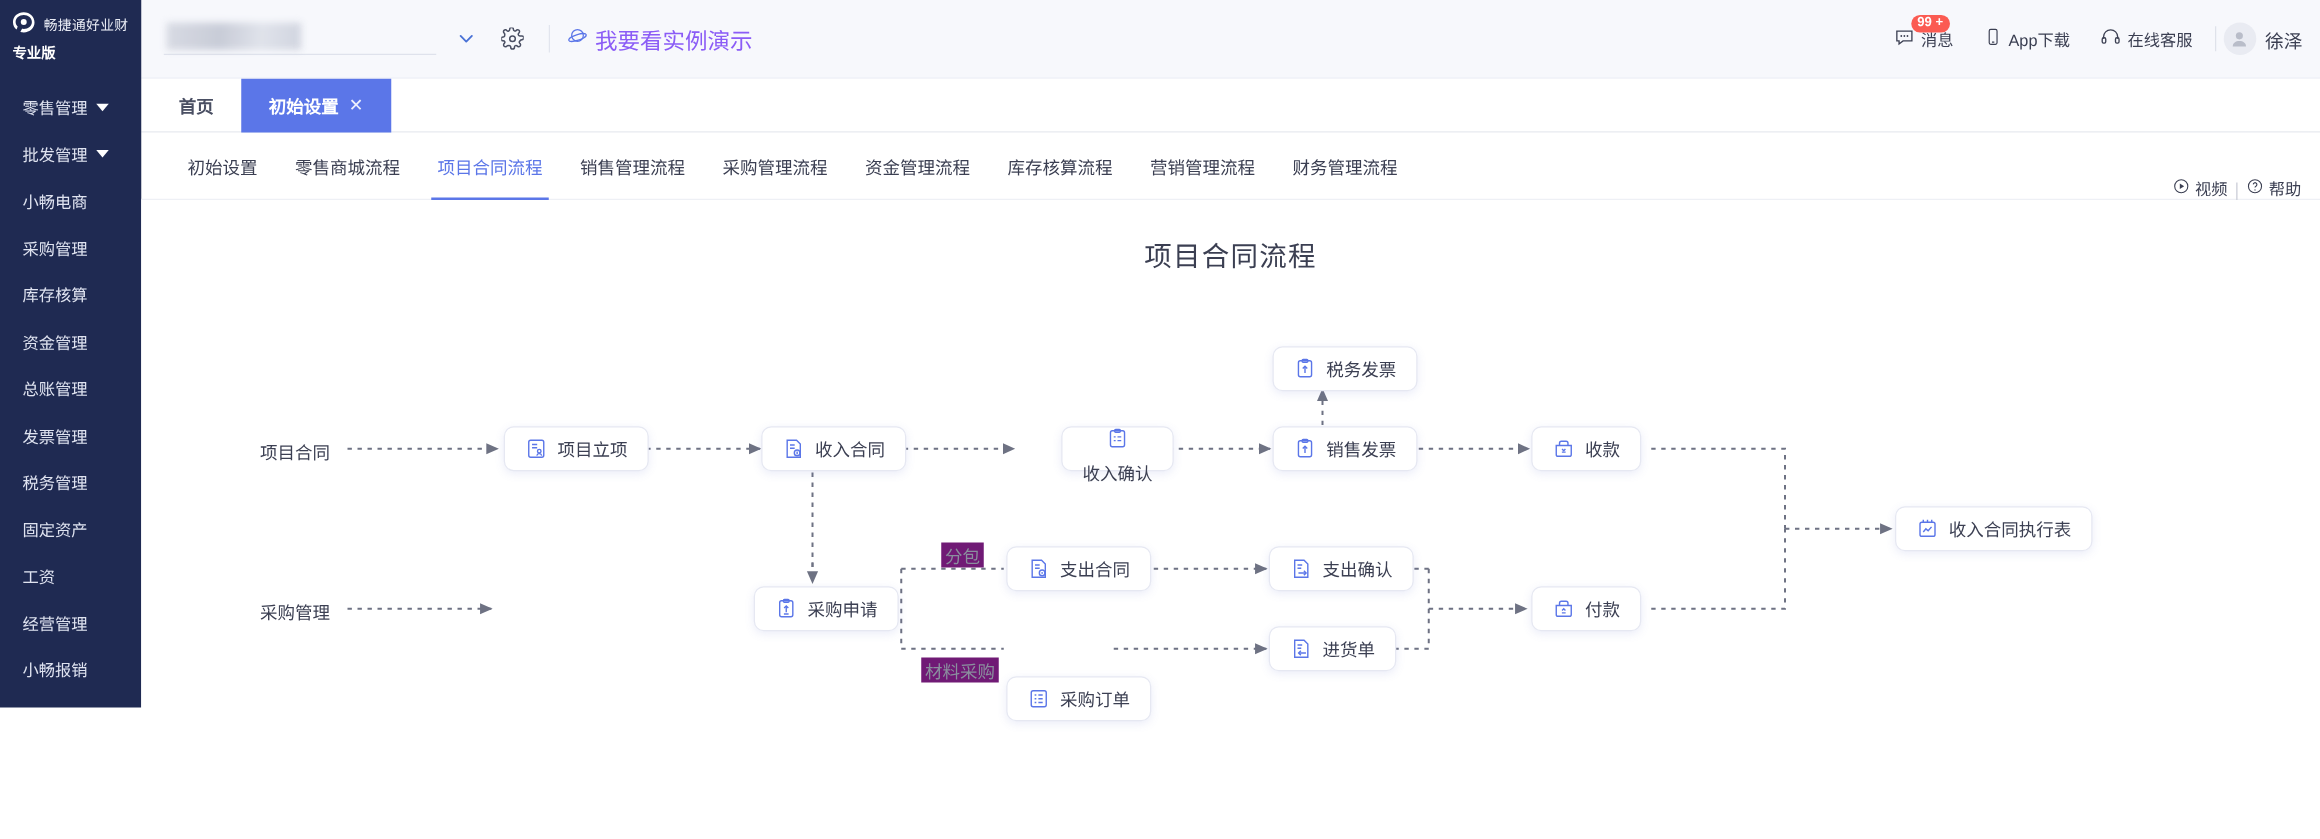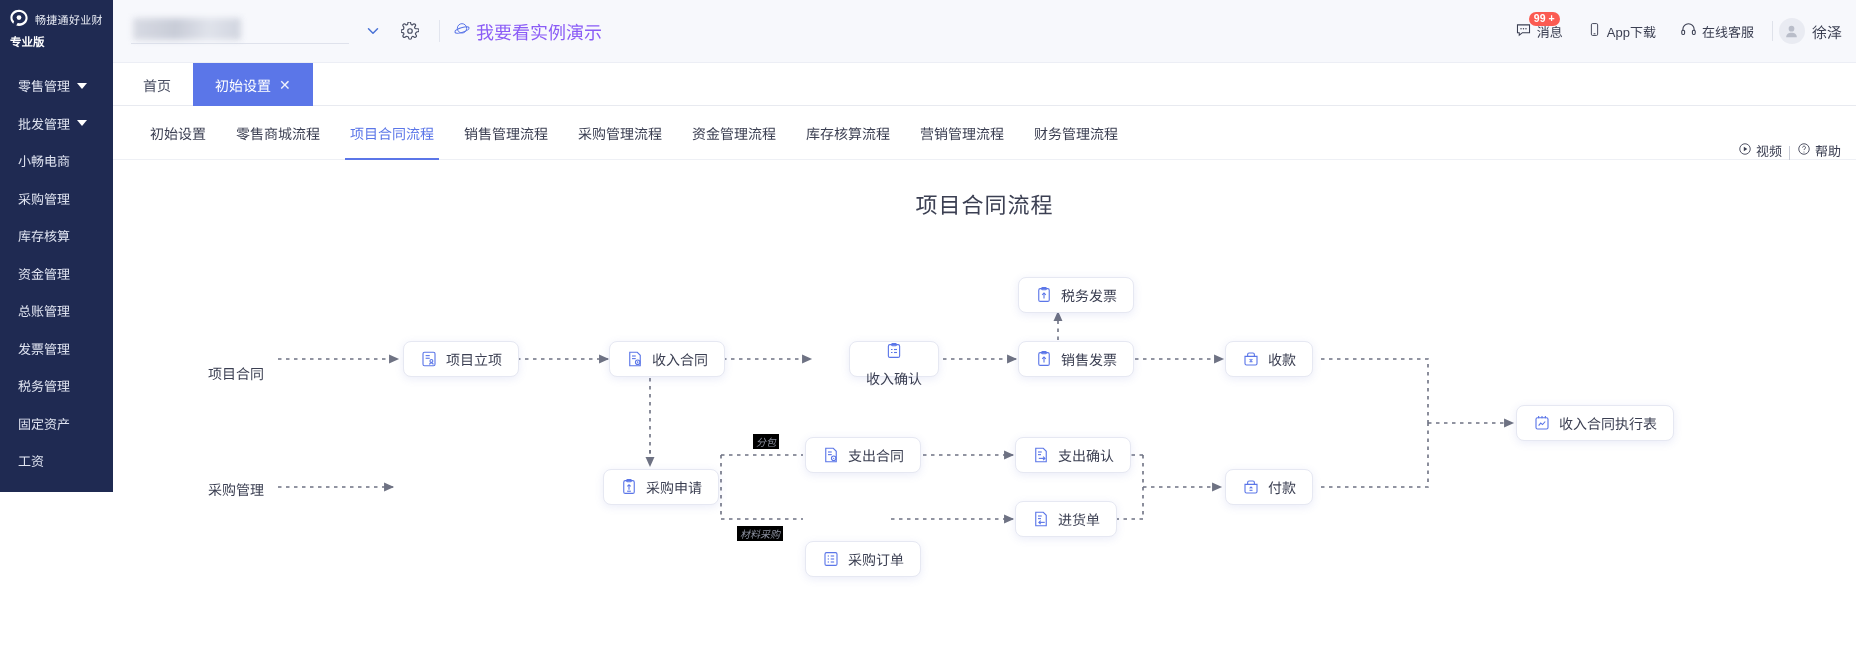--- a/index.html
+++ b/index.html
@@ -7,21 +7,21 @@
   html, body {
     width: 1856px; height: 671px;
     overflow: hidden;
     font-family: "Liberation Sans", "DejaVu Sans", sans-serif;
     background: #ffffff;
   }
   #app { position: relative; width: 1856px; height: 671px; display: flex; }
 
   
   .sidebar {
-    width: 113px; height: 492px;
+    width: 113px; height: 566px;
     background: #1f2a52;
     flex: 0 0 113px;
     position: relative;
     overflow: hidden;
   }
   .brand {
     height: 63px;
     padding: 8px 0 0 8px;
     position: relative;
   }
@@ -118,23 +118,24 @@
   .avatar {
     width: 26px; height: 26px; border-radius: 50%;
     background: #e9ebf2; display: flex; align-items: center; justify-content: center;
     margin-right: 7px; flex: 0 0 26px;
   }
   .user-name { font-size: 15px; color: #3b3f52; white-space: nowrap; }
 
   
   .tabstrip {
     height: 43px; background: #ffffff;
-    display: flex; align-items: flex-start;
+    display: flex; align-items: center;
     padding-left: 8px;
     border-bottom: 1px solid #e8eaf0;
+    font-weight: bold;
   }
   .tab {
     height: 43px; padding: 0 22px;
     display: flex; align-items: center; gap: 8px;
     font-size: 14px; color: #4a4f63; cursor: pointer;
   }
   .tab.active { background: #5b76e8; color: #ffffff; }
   .tab-close { font-size: 14px; opacity: .9; cursor: pointer; }
 
   
@@ -191,23 +192,23 @@
     z-index: 2;
   }
   .node .ni { width: 18px; height: 18px; flex: 0 0 18px; display:block; }
   .lane-label {
     position: absolute;
     font-size: 14px; color: #3b3f52;
     white-space: nowrap; z-index: 2;
   }
   .edge-label {
     position: absolute;
-    font-size: 10px; color: #8a8f9e;
+    font-size: 14px; color: #8a8f9e;
     white-space: nowrap; z-index: 3;
-    background: #000000; padding: 0 3px; font-style: italic;
+    background: #701a75; padding: 0 3px;
   }
 </style>
 </head>
 <body>
 
 <div id="app">
 
   <aside class="sidebar">
     <div class="brand">
       <div class="brand-row">
@@ -456,21 +457,21 @@
           <path d="M1208 199 L1315 199 L1315 263"></path>
 
           <path d="M1208 327 L1315 327 L1315 263"></path>
         </g>
 
         <g stroke="#6e7283" stroke-width="1.6" stroke-dasharray="3.5 4.5" fill="none" marker-end="url(#arr)">
           <line x1="537" y1="290" x2="537" y2="306"></line>
         </g>
       </svg>
 
-      <div class="lane-label" style="left:95px; top:191px;margin-top:12px;">项目合同</div>
+      <div class="lane-label" style="left:95px; top:191px;">项目合同</div>
       <div class="lane-label" style="left:95px; top:319px;">采购管理</div>
 
       <div class="edge-label" style="left:640px; top:274px;">分包</div>
       <div class="edge-label" style="left:624px; top:366px;">材料采购</div>
 
       <div class="node" style="left:290px; top:181px;">
         <span class="ni">
           <svg viewBox="0 0 24 24" width="18" height="18" fill="none" stroke="#5b76e8" stroke-width="1.5">
             <rect x="4" y="3" width="16" height="18" rx="2"></rect>
             <line x1="7.5" y1="7.5" x2="13" y2="7.5"></line>

